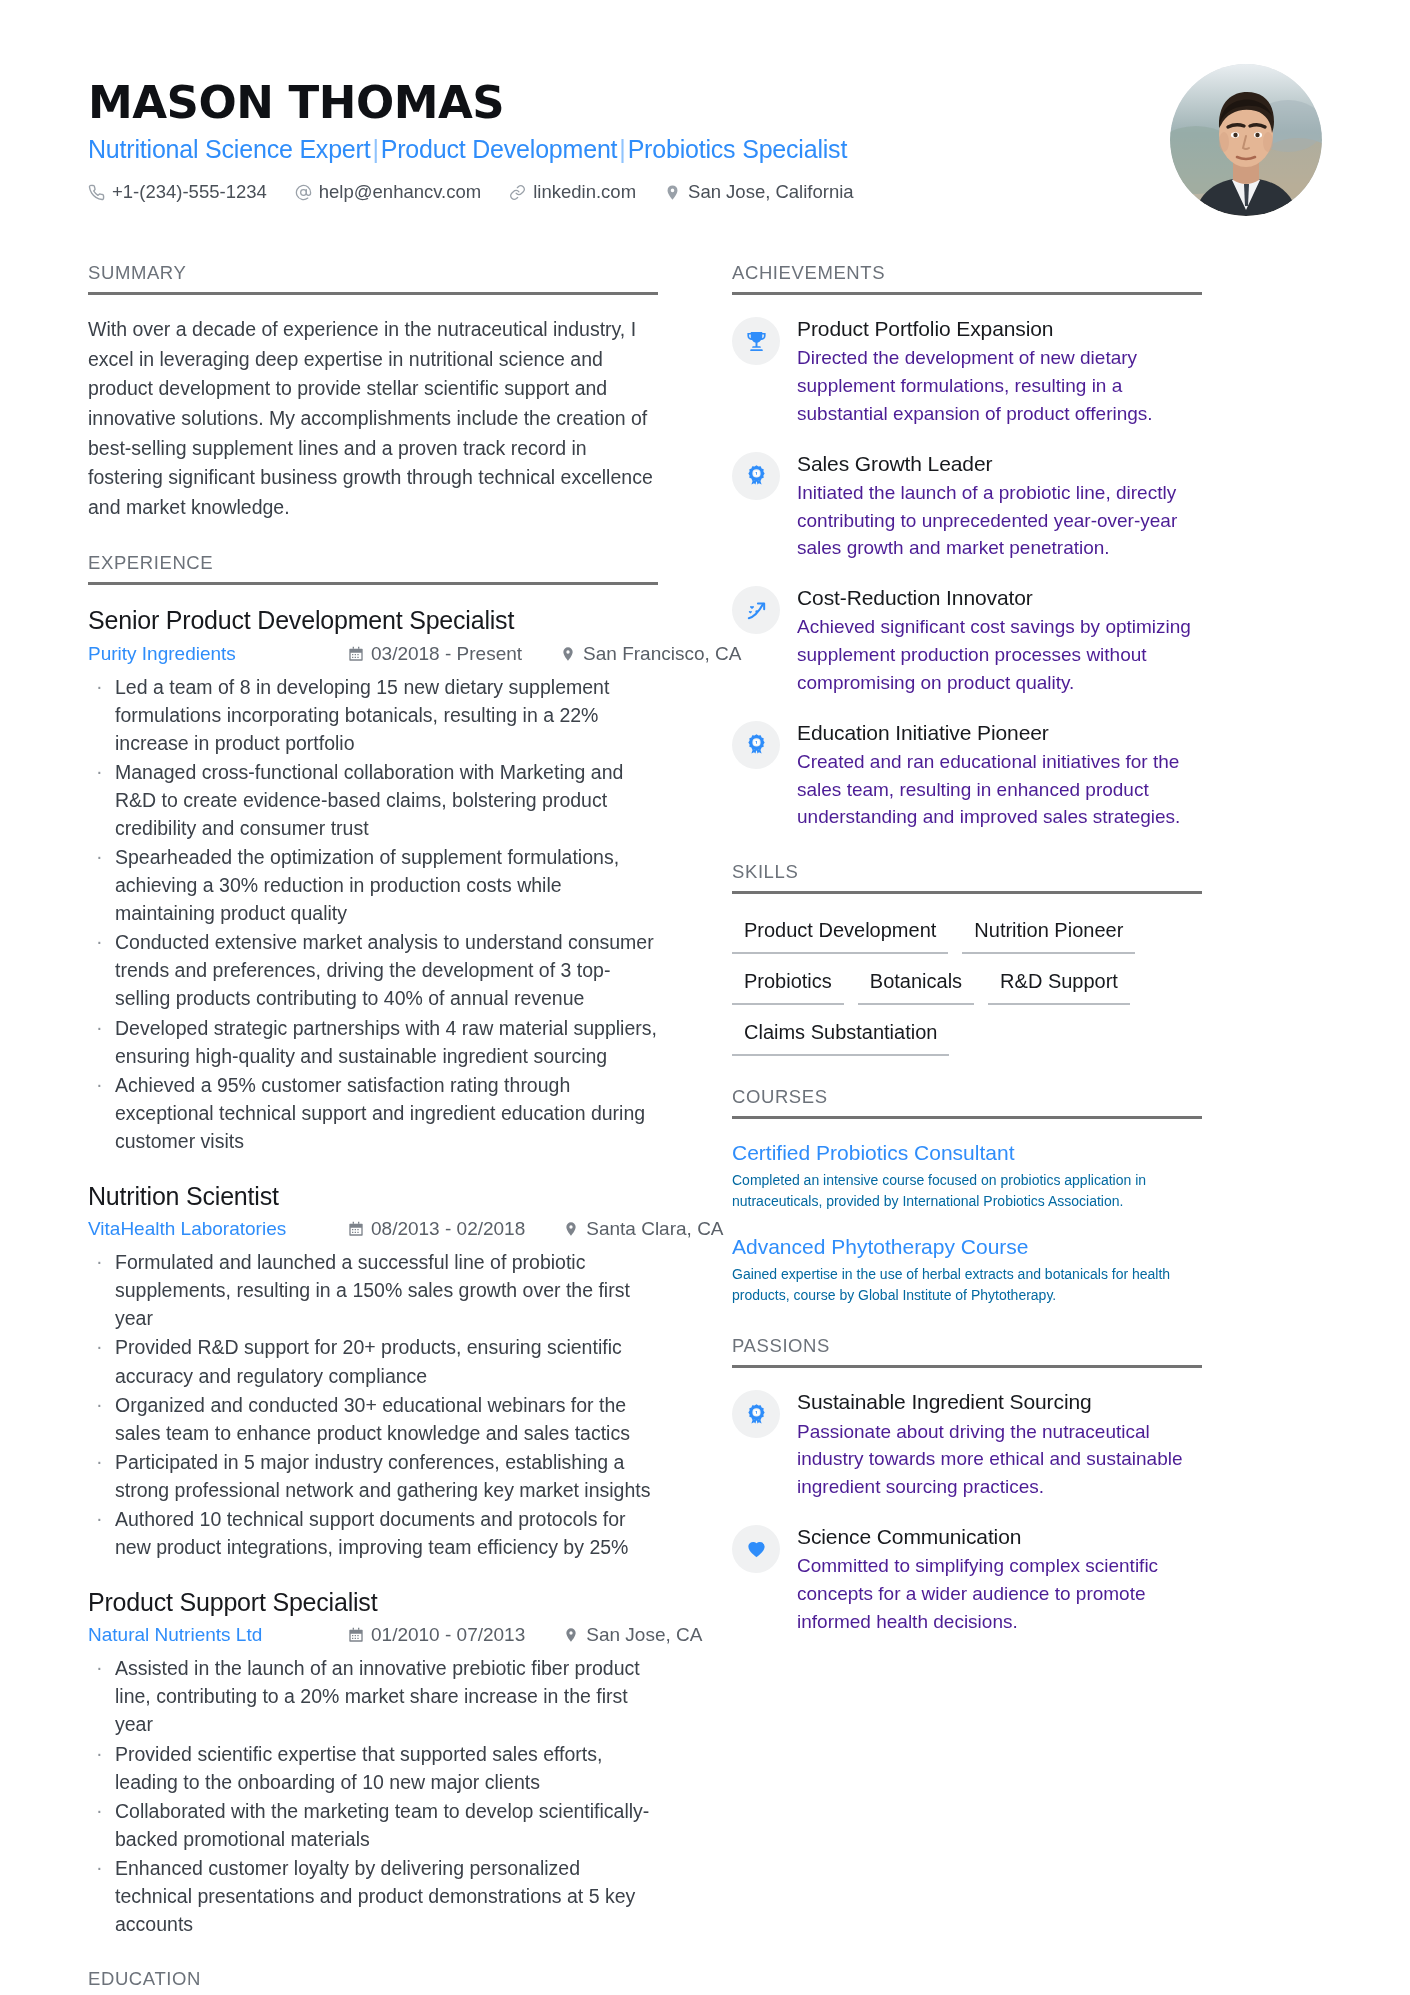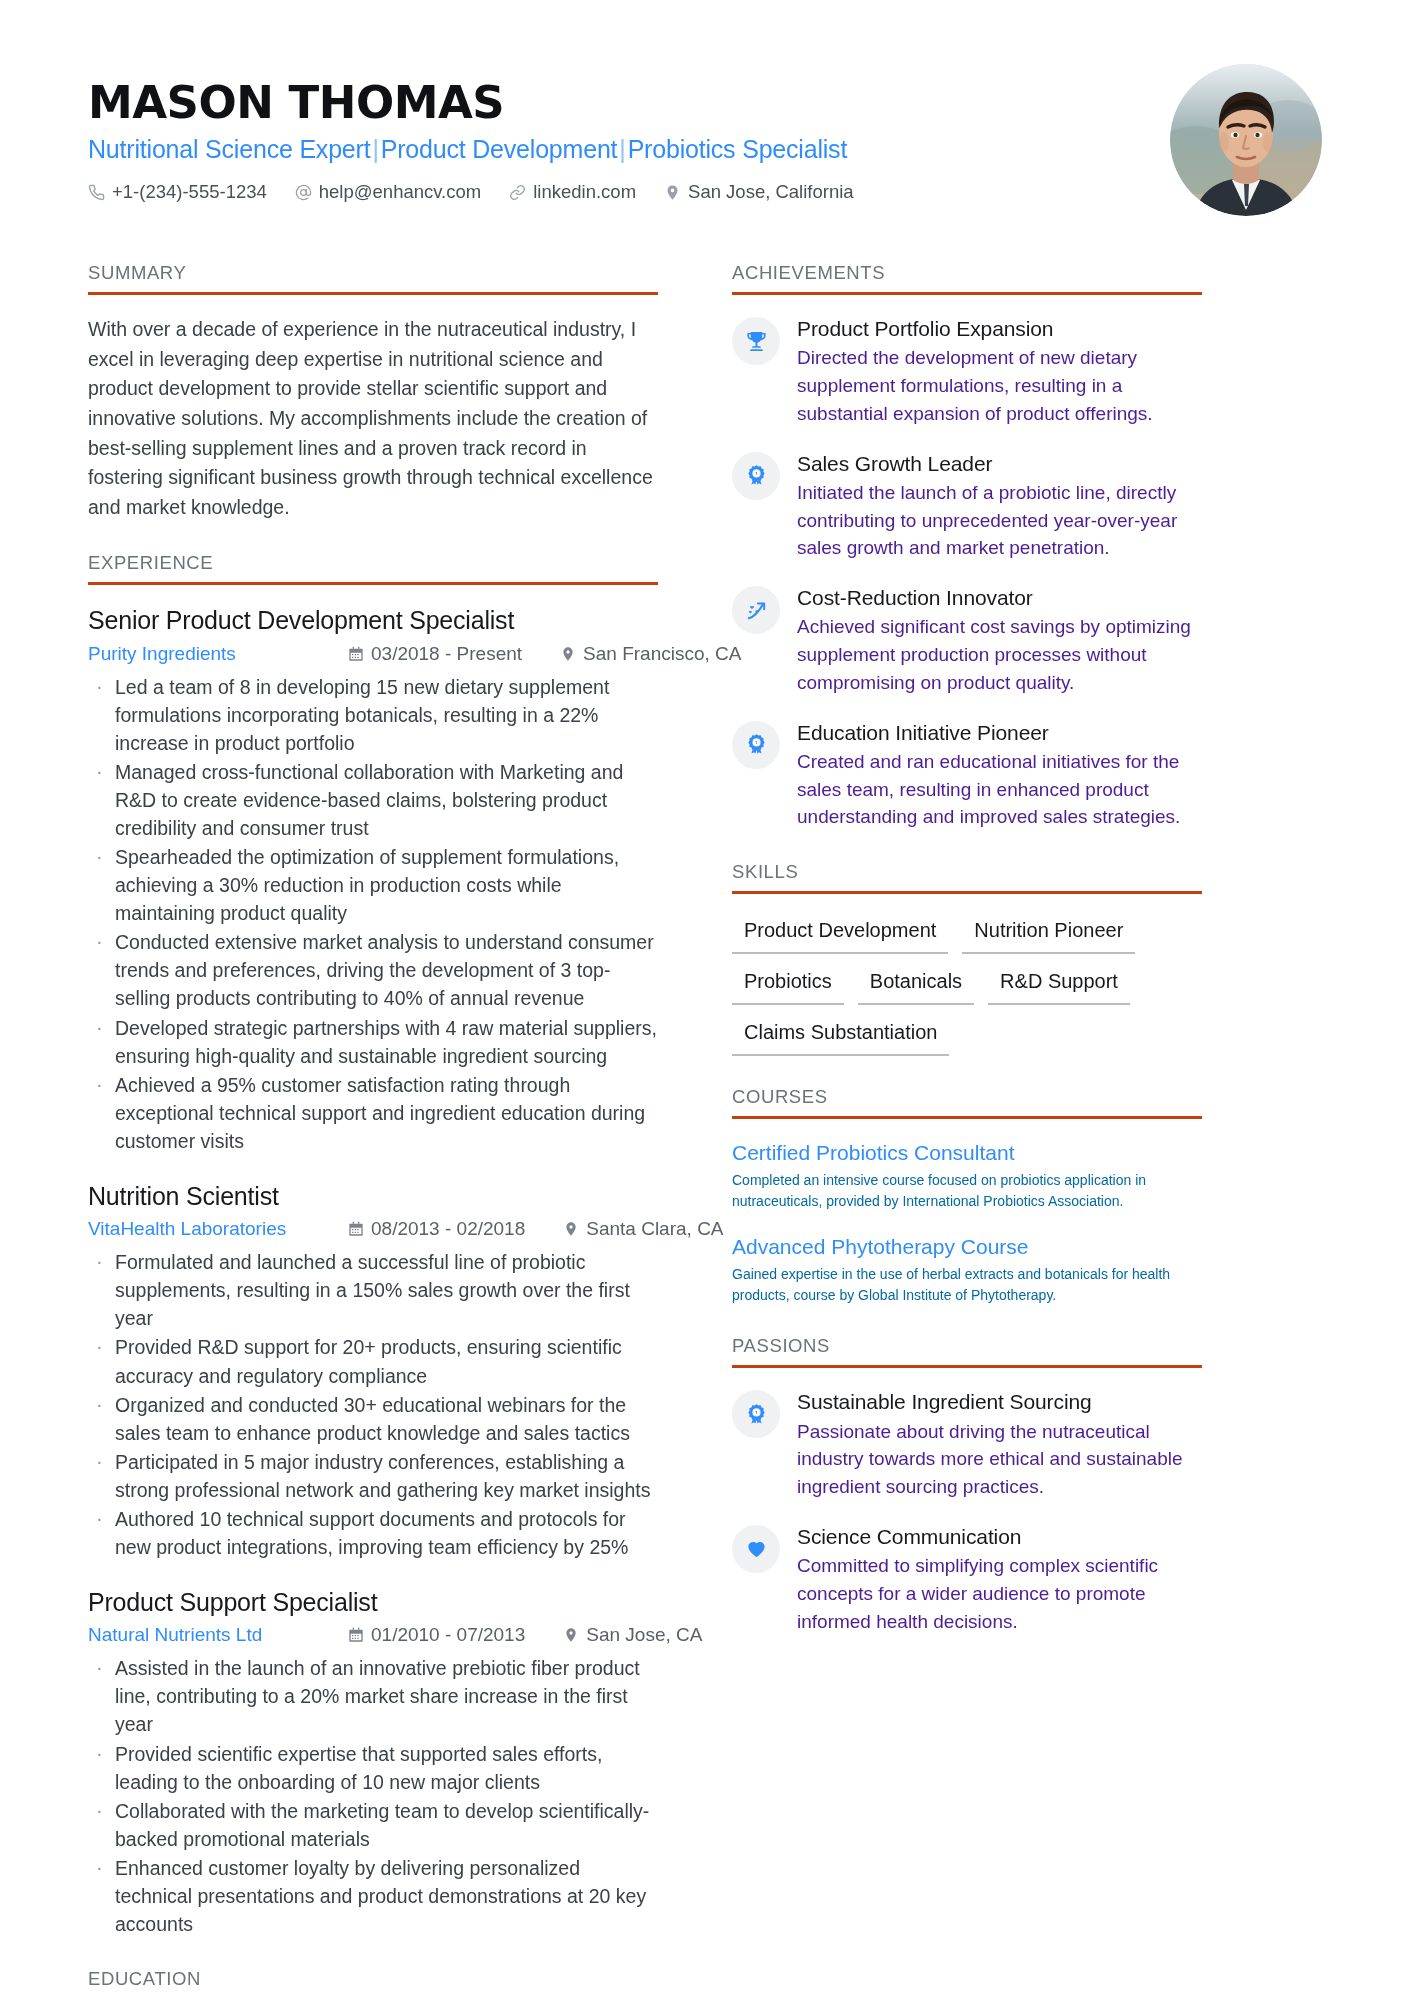--- a/index.html
+++ b/index.html
@@ -89,21 +89,21 @@
   .col-right { width: 470px; flex: 0 0 470px; }
 
   
   .section { margin-bottom: 30px; }
   .section-title {
     font-size: 18.5px;
     letter-spacing: 0.6px;
     color: #6c727a;
     font-weight: 400;
     padding-bottom: 8px;
-    border-bottom: 3px solid #c2410c;
+    border-bottom: 3px solid #737373;
     margin-bottom: 20px;
   }
 
   
   .summary-text {
     font-size: 19.5px;
     line-height: 1.52;
     color: #3b4149;
   }
 
@@ -407,21 +407,21 @@
                     <path d="M12 2a7 7 0 0 0-7 7c0 5.2 7 13 7 13s7-7.8 7-13a7 7 0 0 0-7-7zm0 9.5A2.5 2.5 0 1 1 12 6.5a2.5 2.5 0 0 1 0 5z"></path>
                   </svg>
               </span>
               <span>San Jose, CA</span>
             </span>
           </div>
           <ul class="bullets">
             <li>Assisted in the launch of an innovative prebiotic fiber product line, contributing to a 20% market share increase in the first year</li>
             <li>Provided scientific expertise that supported sales efforts, leading to the onboarding of 10 new major clients</li>
             <li>Collaborated with the marketing team to develop scientifically-backed promotional materials</li>
-            <li>Enhanced customer loyalty by delivering personalized technical presentations and product demonstrations at 20 key accounts</li>
+            <li>Enhanced customer loyalty by delivering personalized technical presentations and product demonstrations at 5 key accounts</li>
           </ul>
         </div>
       </div>
 
       <div class="section">
         <div class="section-title">EDUCATION</div>
 
       </div>
 
     </div>

